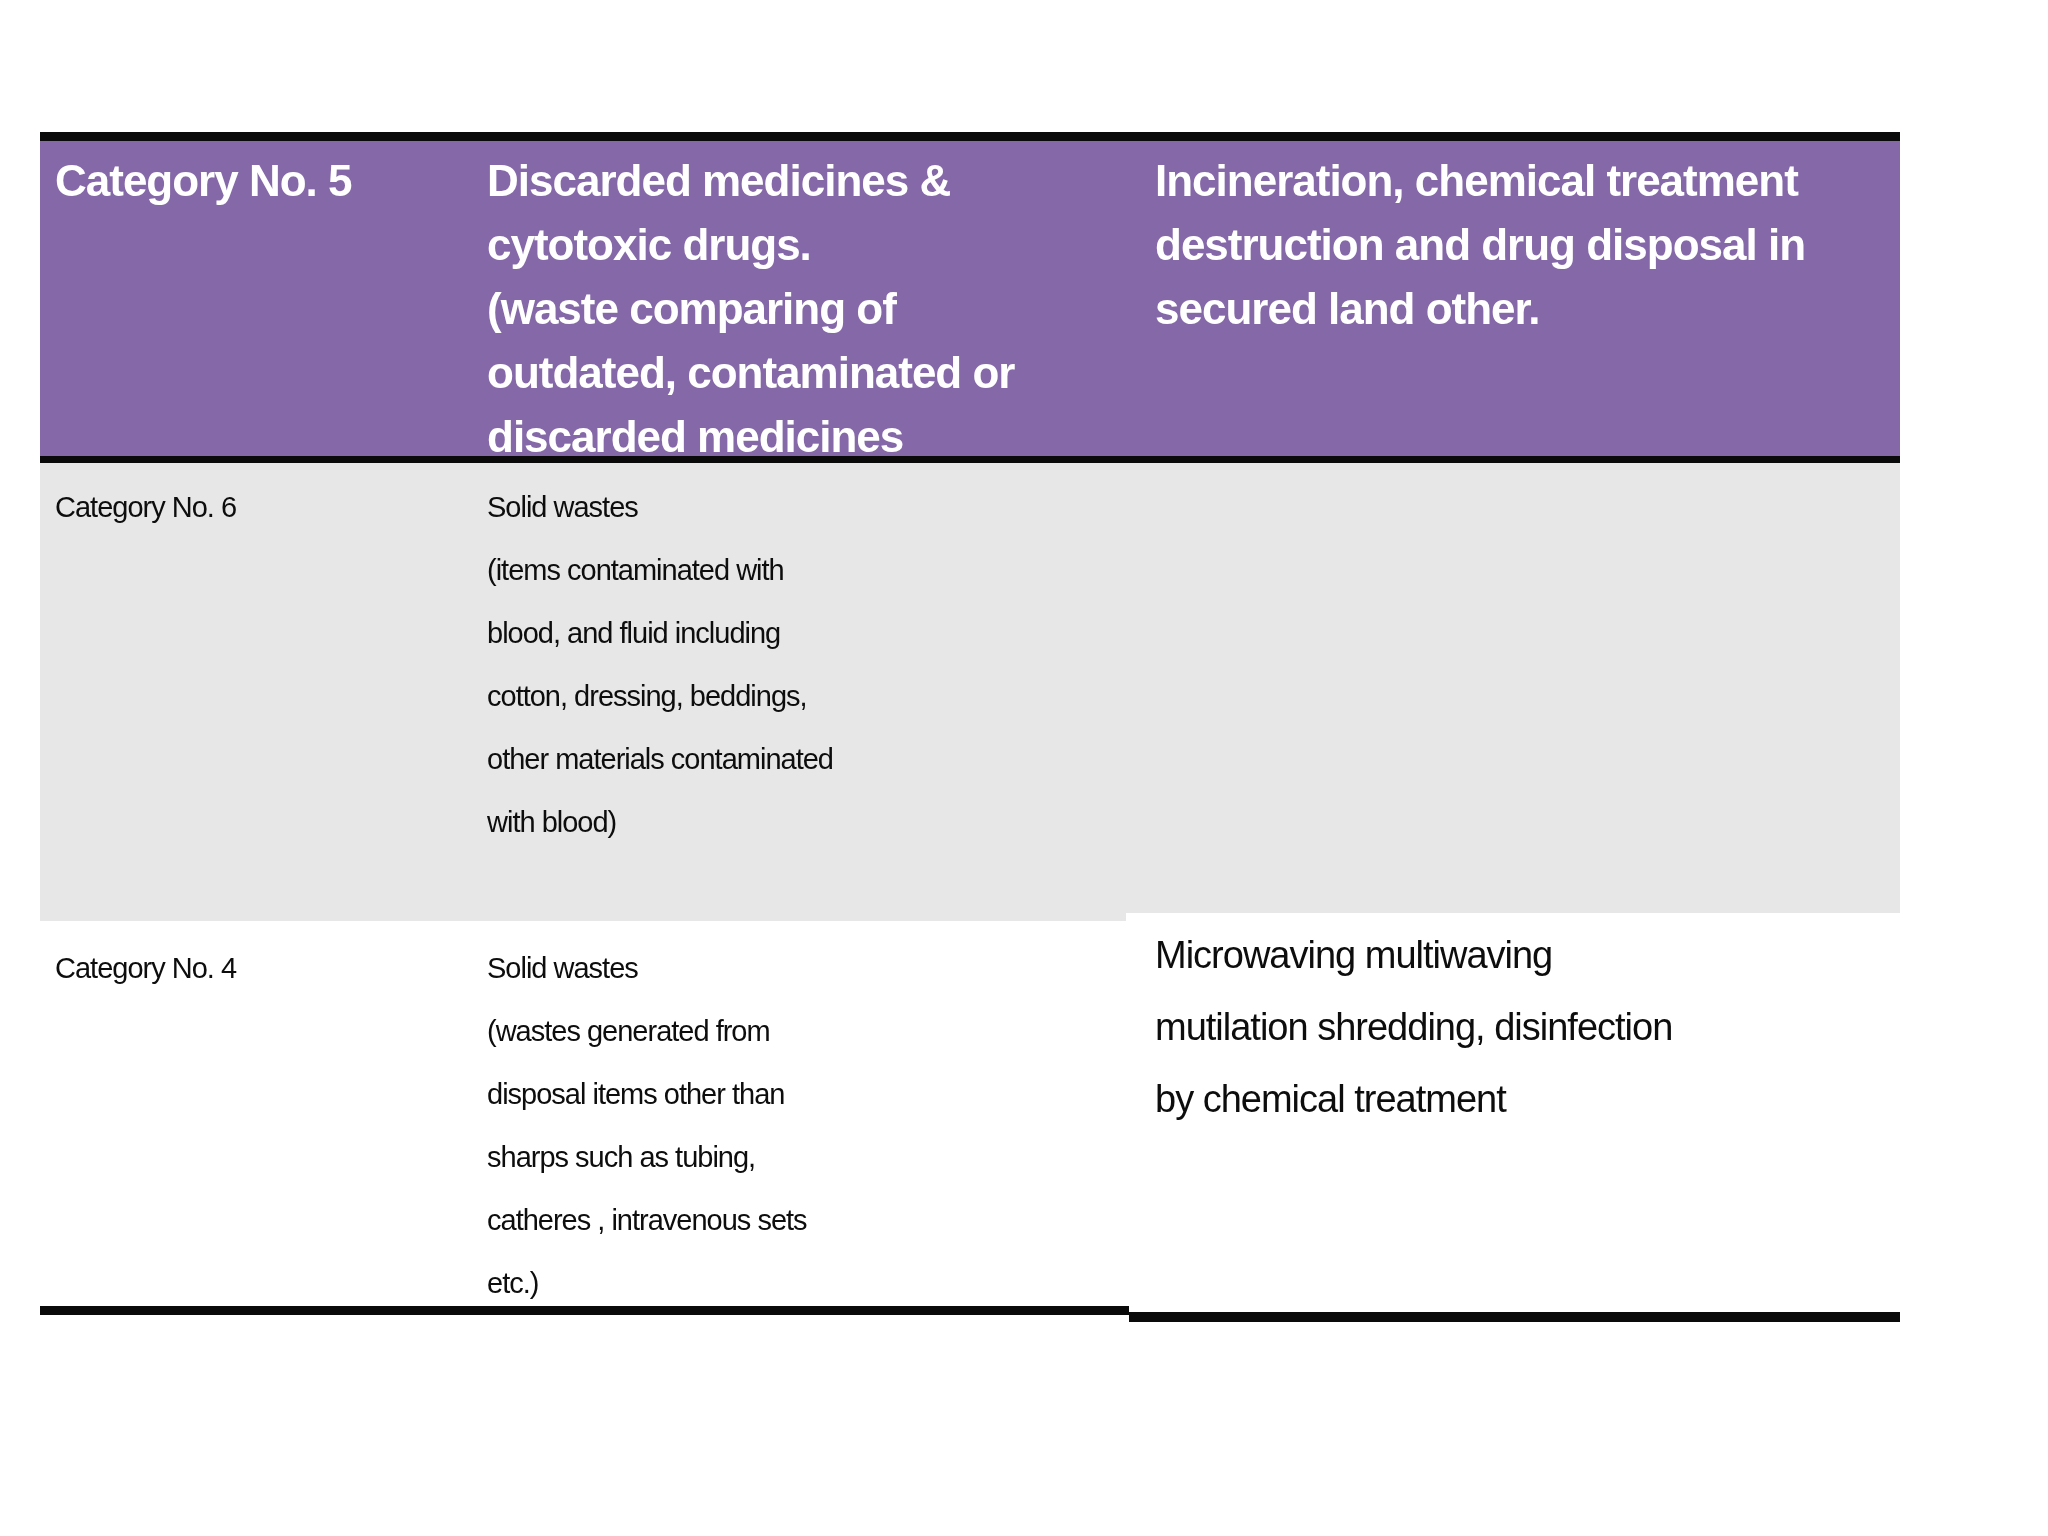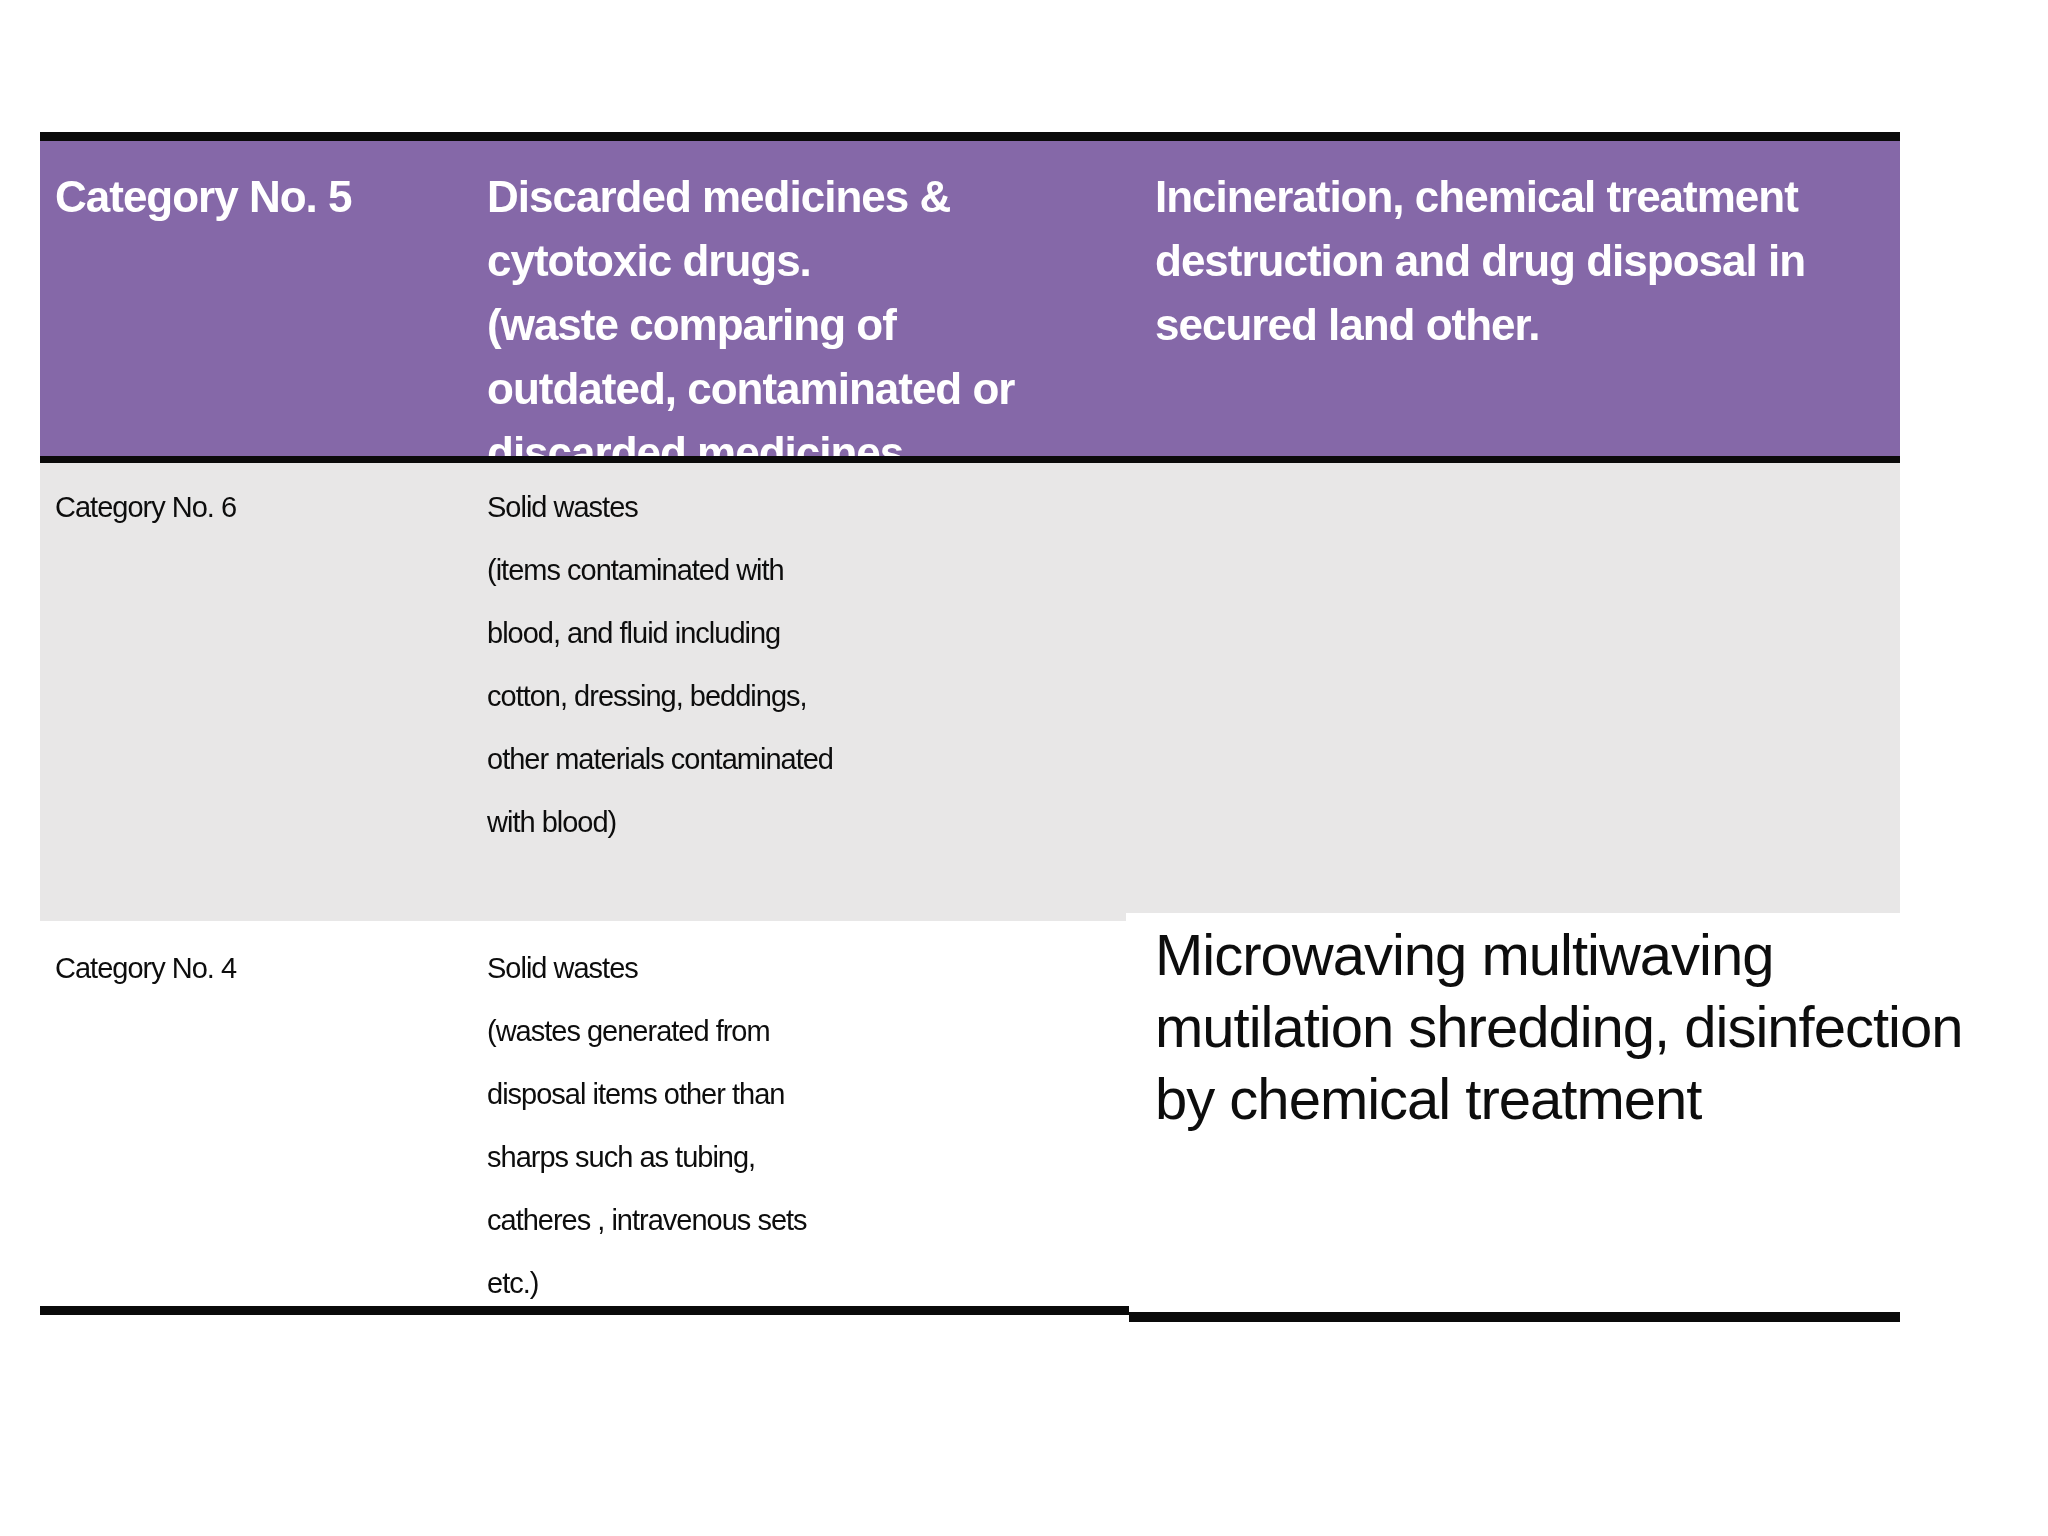--- a/index.html
+++ b/index.html
@@ -48,27 +48,27 @@
     color: #0d0d0d;
     font-size: 29px;
     line-height: 63px;
   }
   
   .col-cat  { left: 55px;   width: 420px; }
   .col-desc { left: 487px;  width: 665px; }
   .col-trt  { left: 1155px; width: 745px; }
 
   
-  .row-head { top: 165px; }
+  .row-head { top: 149px; }
   .row-6    { top: 476px; }
   .row-7    { top: 937px; }
 
   #row7-treatment {
     top: 919px;
-    font-size: 58px;
+    font-size: 38px;
     line-height: 72px;
   }
 </style>
 </head>
 <body>
 
 <div id="page">
 
   <div id="top-border" class="hrule"></div>
 

